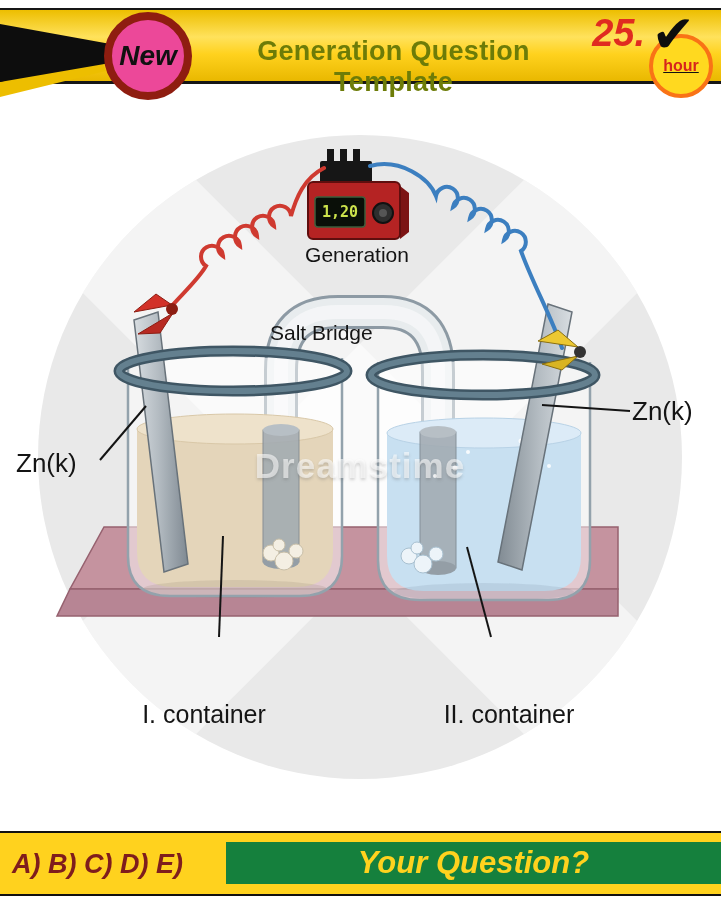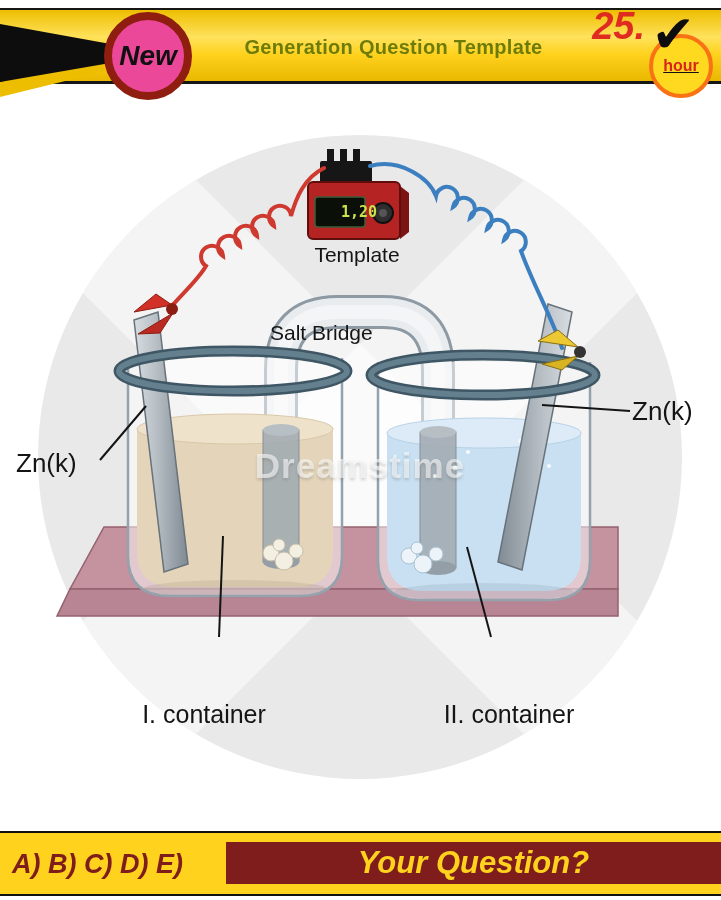--- a/index.html
+++ b/index.html
@@ -4,26 +4,26 @@
 <style>
   html,body{margin:0;padding:0;background:#fff;}
   .page{position:relative;width:721px;height:900px;background:#ffffff;overflow:hidden;
         font-family:"Liberation Sans",sans-serif;color:#111;}
 
   
   .banner{position:absolute;left:0;top:8px;width:721px;height:76px;z-index:1;
           background:linear-gradient(180deg,#edbe00 0%,#ffe25c 38%,#ffd21e 62%,#e9b800 100%);
           border-top:2px solid #161616;border-bottom:3px solid #161616;box-sizing:border-box;}
   .banner-title{position:absolute;left:196px;top:36px;width:395px;text-align:center;z-index:3;
-          font-size:20px;font-weight:bold;color:#6d7c08;letter-spacing:.3px;}
+          font-size:27px;font-weight:bold;color:#6d7c08;letter-spacing:.3px;}
   .mag-glass{position:absolute;left:104px;top:12px;width:88px;height:88px;border-radius:50%;z-index:3;
           background:#ec4899;border:8px solid #8f1d10;box-sizing:border-box;
           display:flex;align-items:center;justify-content:center;}
   .mag-glass span{font-size:28px;font-weight:bold;font-style:italic;color:#111;}
-  .time-value{position:absolute;right:76px;top:5px;z-index:3;font-size:38px;font-weight:bold;
+  .time-value{position:absolute;right:76px;top:12px;z-index:3;font-size:38px;font-weight:bold;
           font-style:italic;color:#e02b20;}
   .check-icon{position:absolute;right:26px;top:8px;z-index:5;font-size:52px;line-height:1;color:#0d0d0d;}
   .clock{position:absolute;right:8px;top:34px;width:64px;height:64px;border-radius:50%;z-index:4;
           background:#ffd91f;border:4px solid #f97316;box-sizing:border-box;
           display:flex;align-items:center;justify-content:center;text-decoration:underline;}
   .clock-label{font-size:16px;font-weight:bold;color:#d6251d;}
 
   
   .scene{position:absolute;left:0;top:0;z-index:2;}
 
@@ -32,29 +32,29 @@
   .voltmeter-label{left:277px;top:243px;width:160px;text-align:center;font-size:21px;}
   .saltbridge-label{left:270px;top:321px;width:158px;text-align:left;font-size:21px;}
   .zn-left{left:16px;top:448px;font-size:26px;}
   .zn-right{left:632px;top:396px;font-size:26px;}
   .formula-left{left:68px;top:638px;width:272px;text-align:center;font-size:26px;}
   .formula-right{left:384px;top:638px;width:250px;text-align:center;font-size:26px;}
   .container-left{left:68px;top:700px;width:272px;text-align:center;font-size:25px;}
   .container-right{left:384px;top:700px;width:250px;text-align:center;font-size:25px;}
   .lbl sub{font-size:17px;}
   .vm-reading{position:absolute;left:315px;top:203px;width:50px;z-index:3;text-align:center;
-          font-family:"DejaVu Sans Mono",monospace;font-size:15px;font-weight:bold;color:#cde34c;margin-left:19px;}
+          font-family:"DejaVu Sans Mono",monospace;font-size:15px;font-weight:bold;color:#cde34c;}
   .watermark{position:absolute;left:130px;top:446px;width:460px;z-index:3;text-align:center;
           font-size:35px;font-weight:bold;letter-spacing:1px;color:rgba(255,255,255,0.58);
           text-shadow:0 2px 3px rgba(100,100,100,0.28);}
 
   
   .footer-band{position:absolute;left:0;top:831px;width:721px;height:65px;z-index:3;
           background:#ffd21e;border-top:2px solid #111;border-bottom:2px solid #111;box-sizing:border-box;}
-  .question-bar{position:absolute;left:226px;top:842px;width:495px;height:42px;z-index:4;background:#7f1d1d;
+  .question-bar{position:absolute;left:226px;top:842px;width:495px;height:42px;z-index:4;background:#15803d;
           display:flex;align-items:center;justify-content:center;}
   .question-text{color:#ffd21e;font-size:31px;font-weight:bold;font-style:italic;}
   .options-text{position:absolute;left:12px;top:849px;z-index:4;font-size:27px;font-weight:bold;
           font-style:italic;color:#7f1d1d;}
 </style>
 </head>
 <body>
 
 <div class="page">
 
@@ -197,21 +197,21 @@
 
     <g stroke="#141414" stroke-width="2">
       <line x1="100" y1="460" x2="146" y2="406"></line>
       <line x1="630" y1="411" x2="542" y2="405"></line>
       <line x1="219" y1="637" x2="223" y2="536"></line>
       <line x1="491" y1="637" x2="467" y2="547"></line>
     </g>
   </svg>
 
   <div class="vm-reading">1,20</div>
-  <div class="lbl voltmeter-label">Template</div>
+  <div class="lbl voltmeter-label">Generation</div>
   <div class="lbl saltbridge-label">Salt Bridge</div>
   <div class="lbl zn-left">Zn(k)</div>
   <div class="lbl zn-right">Zn(k)</div>
   <div class="lbl container-left">I. container</div>
   <div class="lbl container-right">II. container</div>
   <div class="watermark">Dreamstime</div>
 
   <div class="footer-band"></div>
   <div class="options-text">A) B) C) D) E)</div>
   <div class="question-bar">

